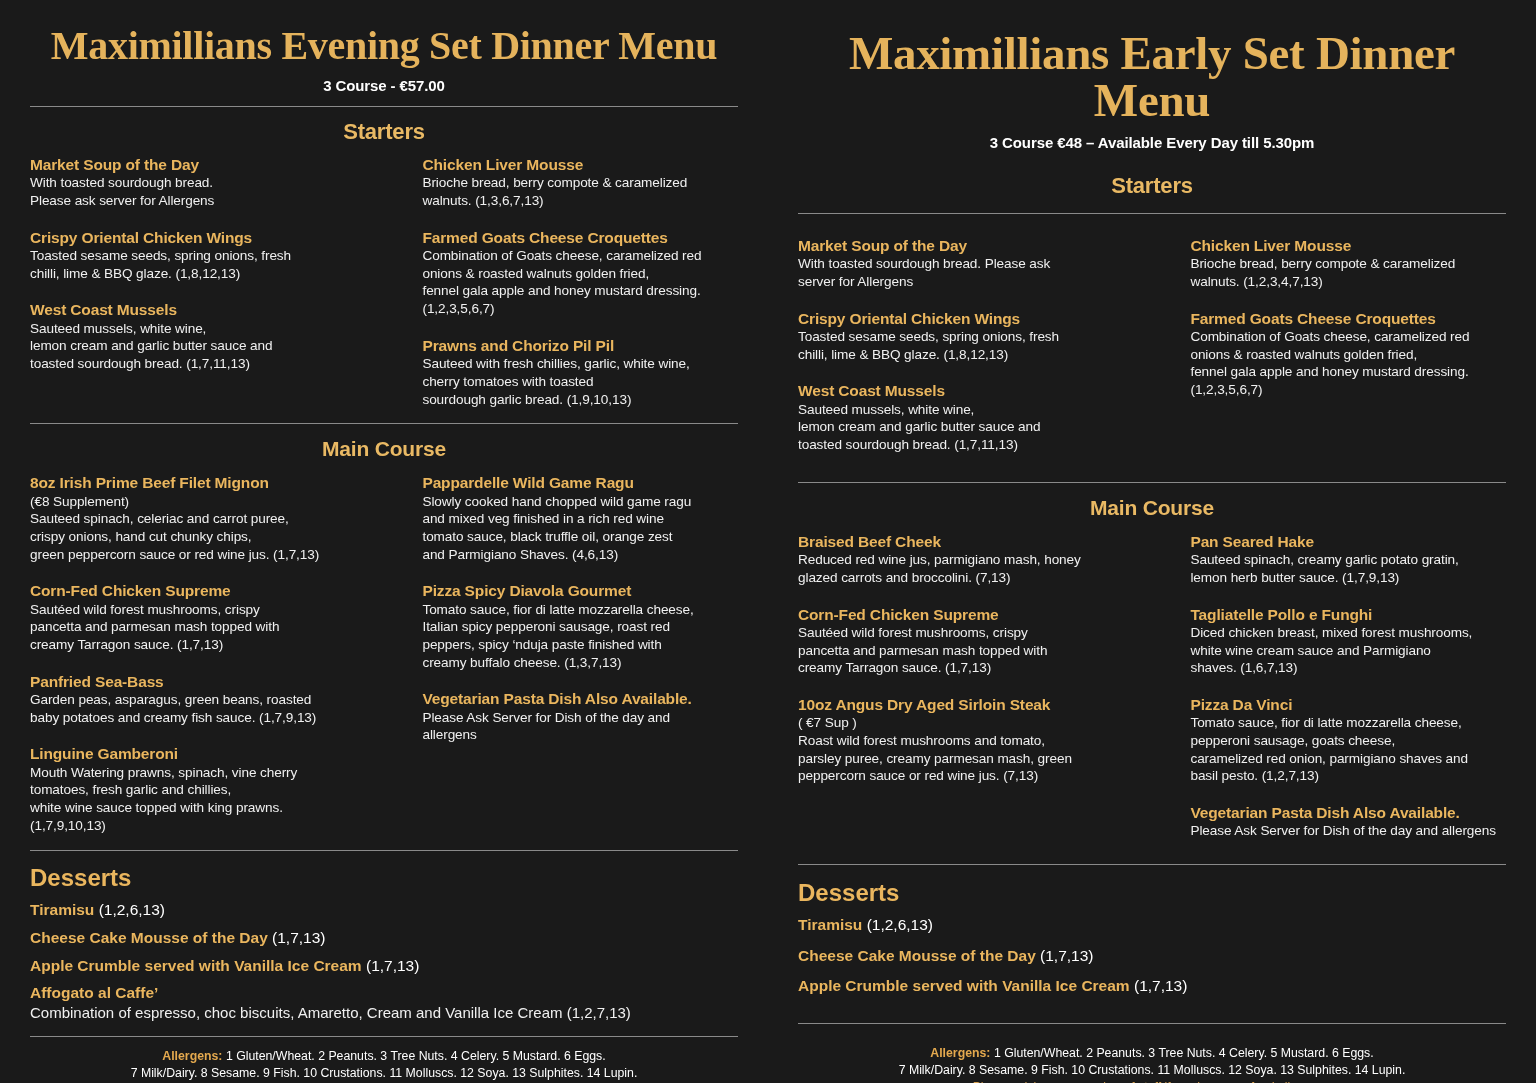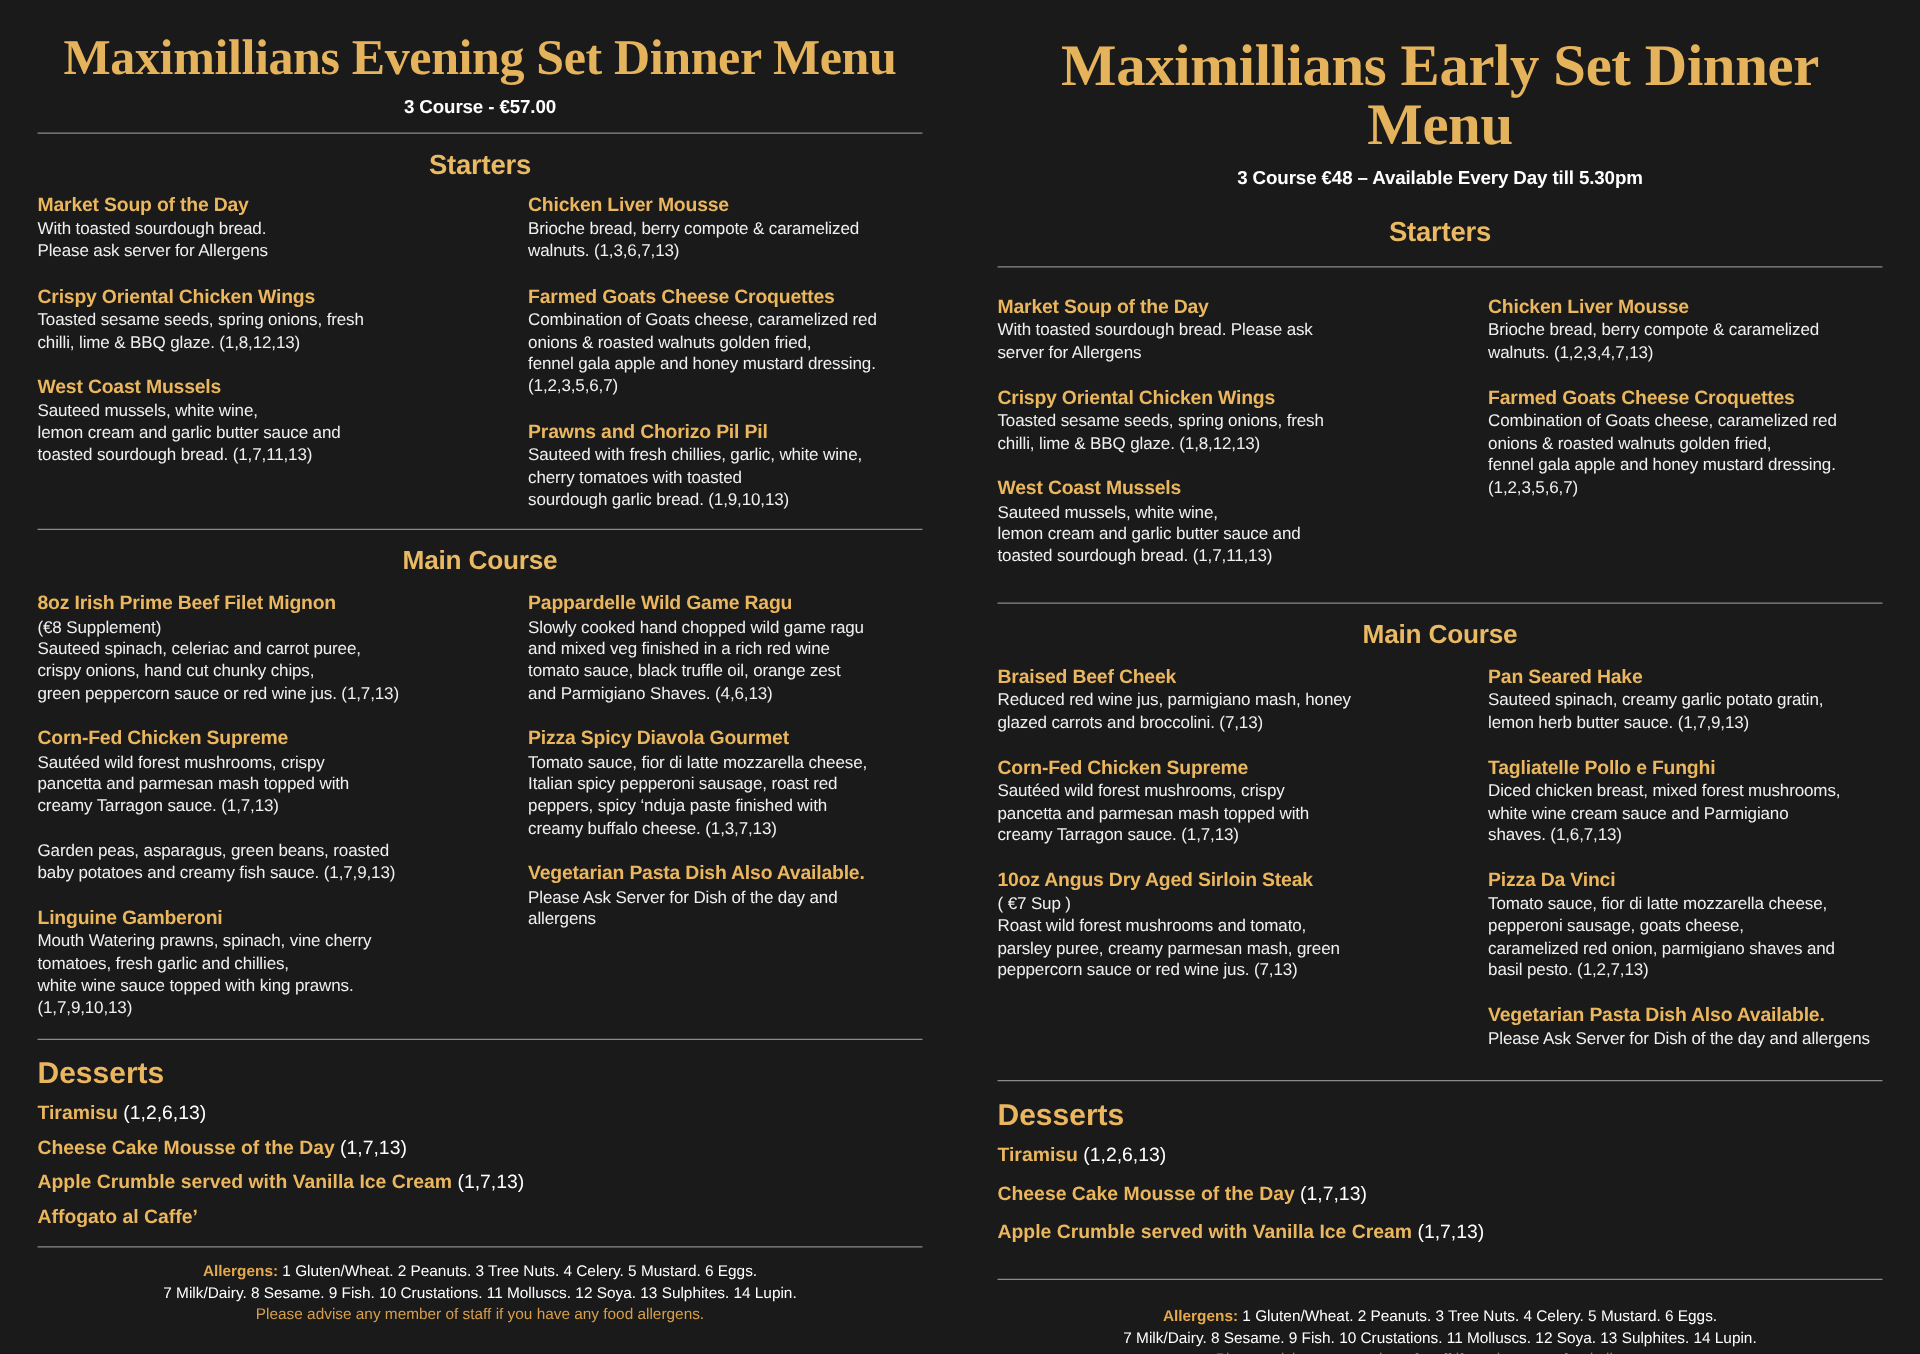--- a/index.html
+++ b/index.html
@@ -212,20 +212,21 @@
 crispy onions, hand cut chunky chips,
 green peppercorn sauce or red wine jus. (1,7,13)</div>
         </div>
         <div class="dish">
           <div class="dish-name">Corn-Fed Chicken Supreme</div>
           <div class="dish-desc">Sautéed wild forest mushrooms, crispy
 pancetta and parmesan mash topped with
 creamy Tarragon sauce. (1,7,13)</div>
         </div>
         <div class="dish">
+          <div class="dish-name">Panfried Sea-Bass</div>
           <div class="dish-desc">Garden peas, asparagus, green beans, roasted
 baby potatoes and creamy fish sauce. (1,7,9,13)</div>
         </div>
         <div class="dish">
           <div class="dish-name">Linguine Gamberoni</div>
           <div class="dish-desc">Mouth Watering prawns, spinach, vine cherry
 tomatoes, fresh garlic and chillies,
 white wine sauce topped with king prawns.
 (1,7,9,10,13)</div>
         </div>
@@ -265,20 +266,21 @@
       <div class="dessert-row">
         <span class="dessert-name">Cheese Cake Mousse of the Day</span>
         <span class="dessert-aller">(1,7,13)</span>
       </div>
       <div class="dessert-row">
         <span class="dessert-name">Apple Crumble served with Vanilla Ice Cream</span>
         <span class="dessert-aller">(1,7,13)</span>
       </div>
       <div class="dessert-row">
         <span class="dessert-name">Affogato al Caffe’</span>
+        <span class="dessert-sub">Combination of espresso, choc biscuits, Amaretto, Cream and Vanilla Ice Cream (1,2,7,13)</span>
       </div>
     </div>
 
     <div class="rule" style="margin-top:14px;"></div>
 
     <div class="allergen-block" style="margin-top:11px;">
       <div>
         <span class="allergen-label">Allergens:</span>
         <span class="allergen-line">1 Gluten/Wheat. 2 Peanuts. 3 Tree Nuts. 4 Celery. 5 Mustard. 6 Eggs.</span>
       </div>

